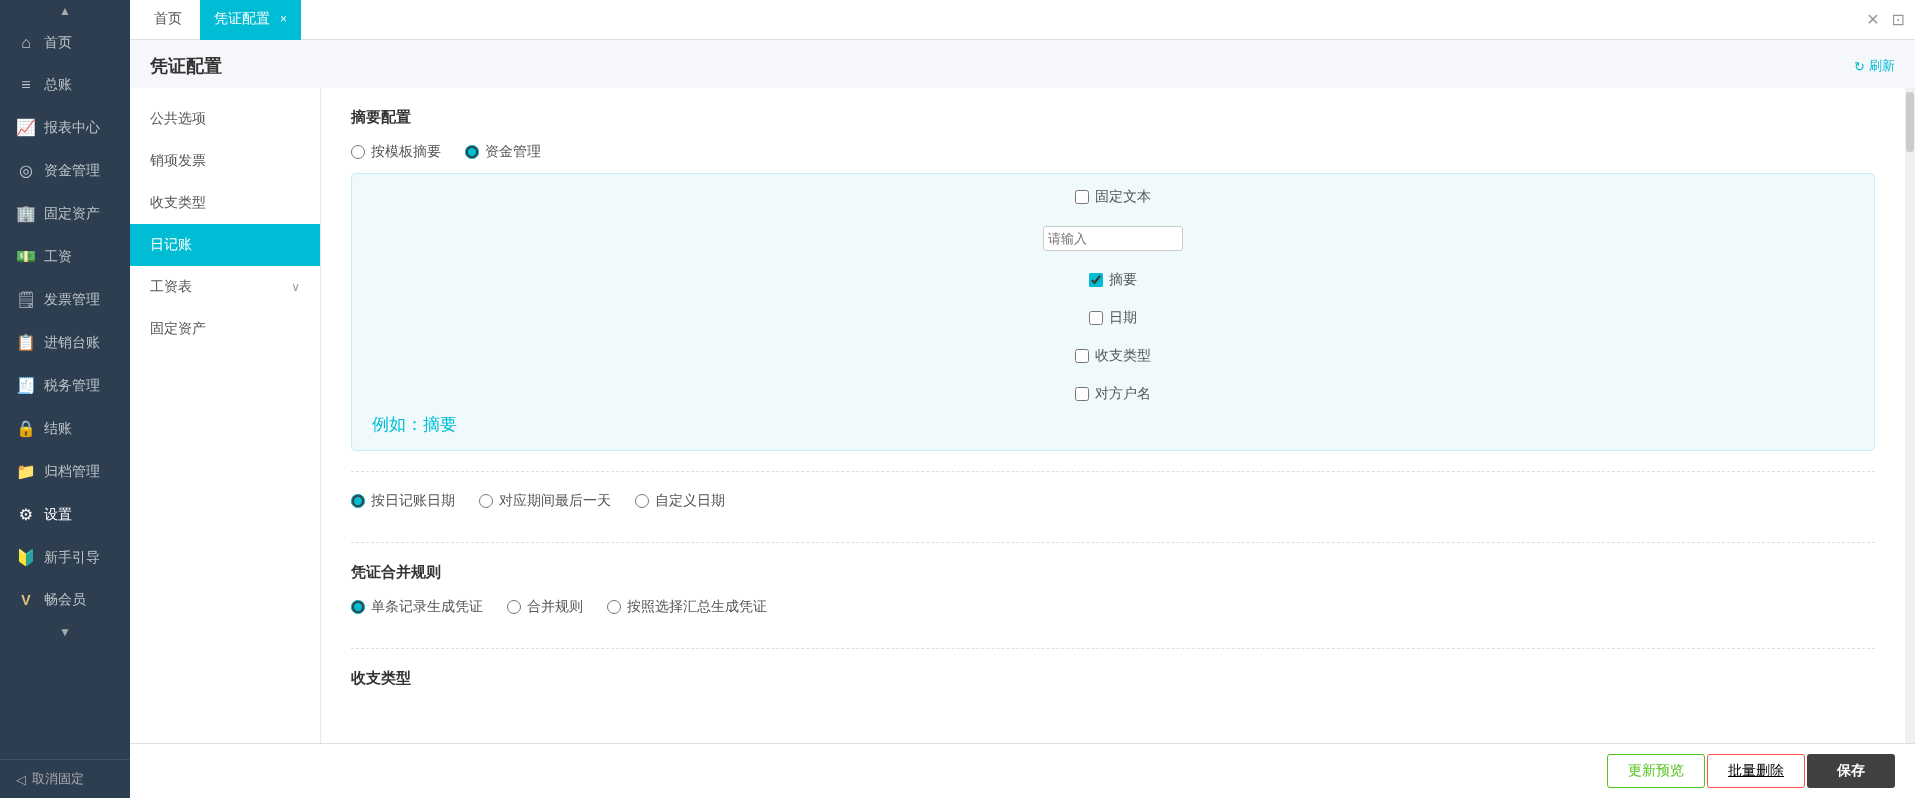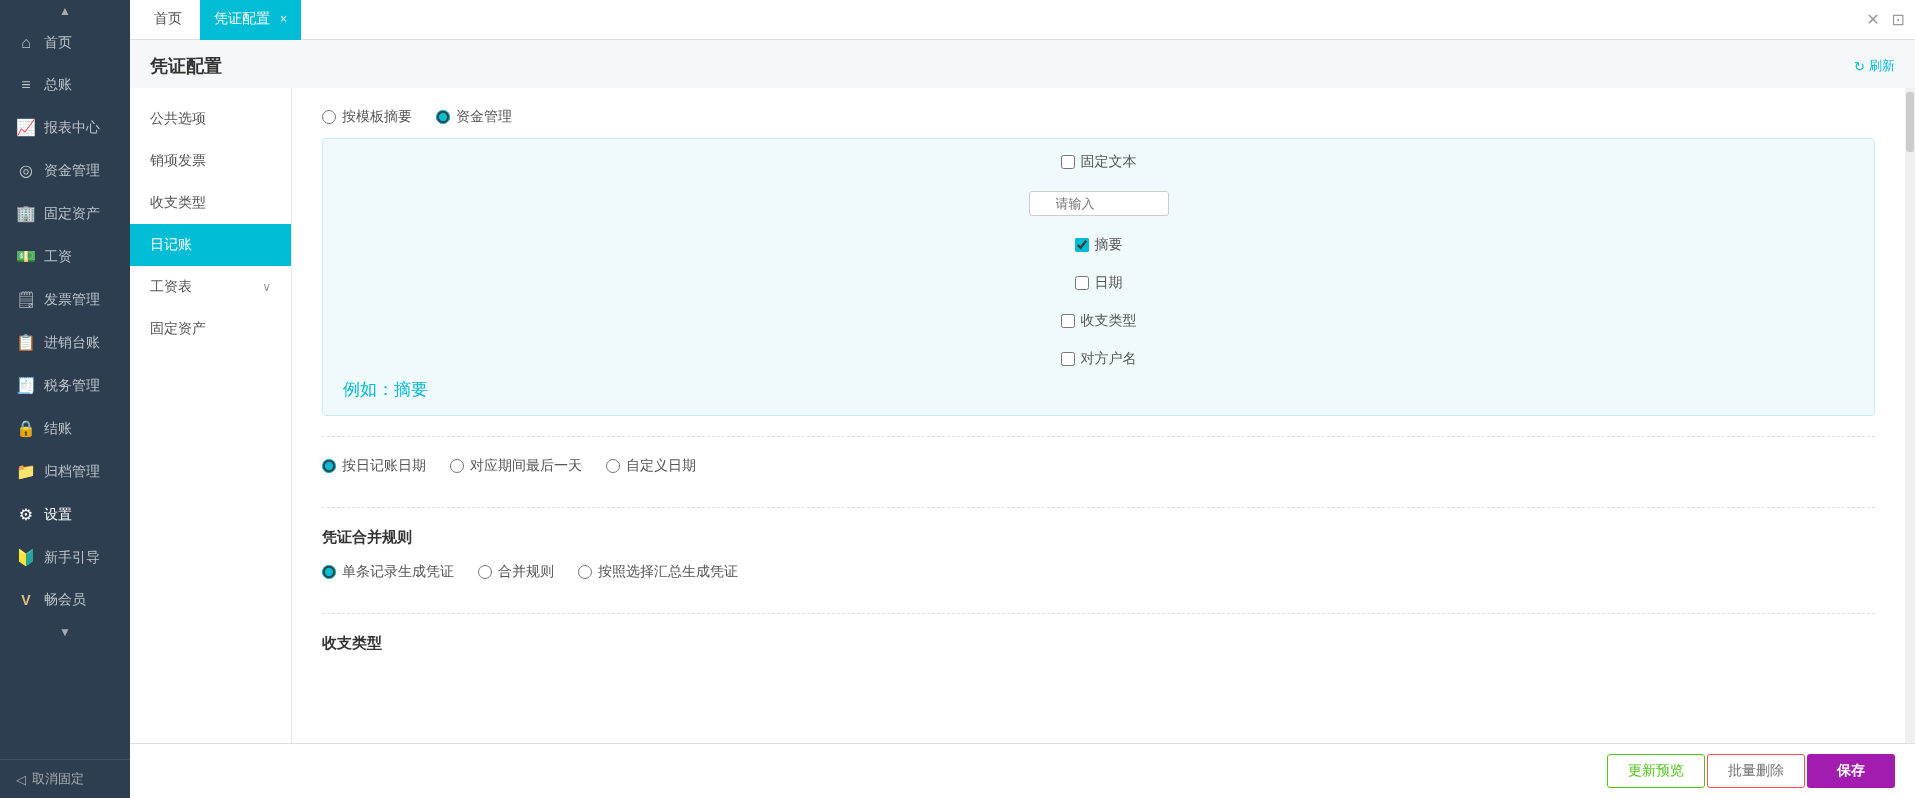--- a/index.html
+++ b/index.html
@@ -110,21 +110,21 @@
     .content-area {
       display: flex;
       flex: 1;
       overflow: hidden;
       background: #fff;
       margin: 0 0 0 0;
     }
 
     
     .left-nav {
-      width: 162px;
+      width: 191px;
       background: #fff;
       border-right: 1px solid #e8e8e8;
       padding-top: 10px;
       flex-shrink: 0;
     }
     .left-nav-item {
       padding: 12px 20px;
       cursor: pointer;
       color: #555;
       font-size: 14px;
@@ -195,21 +195,21 @@
       display: flex;
       align-items: center;
       gap: 6px;
       cursor: pointer;
       color: #555;
     }
     .checkbox-label input[type="checkbox"] { accent-color: #00bcd4; width: 14px; height: 14px; }
     .text-input {
       border: 1px solid #ccc;
       border-radius: 3px;
-      padding: 4px 26px;
+      padding: 4px 4px;
       font-size: 13px;
       color: #999;
       width: 140px;
       outline: none;
     }
     .example-text {
       margin-top: 10px;
       color: #00bcd4;
       font-size: 17px;
     }
@@ -233,24 +233,25 @@
       font-family: inherit;
     }
     .btn-outline-green {
       background: #fff;
       border: 1px solid #52c41a;
       color: #52c41a;
     }
     .btn-outline-red {
       background: #fff;
       border: 1px solid #ff4d4f;
-      color: #737373;
+      color: #000000;
+      text-decoration: underline;
     }
     .btn-primary {
-      background: #a21caf;
+      background: #404040;
       color: #fff;
       font-weight: bold;
       padding: 8px 30px;
     }
 
     
     .right-content::-webkit-scrollbar { width: 6px; }
     .right-content::-webkit-scrollbar-track { background: #f0f0f0; }
     .right-content::-webkit-scrollbar-thumb { background: #ccc; border-radius: 3px; }
 
@@ -378,20 +379,21 @@
         <span class="chevron">∨</span>
       </div>
       <div class="left-nav-item">
         <span>固定资产</span>
       </div>
     </div>
 
     <div class="right-content">
 
       <div class="section">
+        <div class="section-title">摘要配置</div>
 
         <div class="radio-group">
           <label class="radio-label">
             <input type="radio" name="summary_type" style="">
             <span>按模板摘要</span>
           </label>
           <label class="radio-label">
             <input type="radio" name="summary_type" checked="" style="">
             <span>资金管理</span>
           </label>

